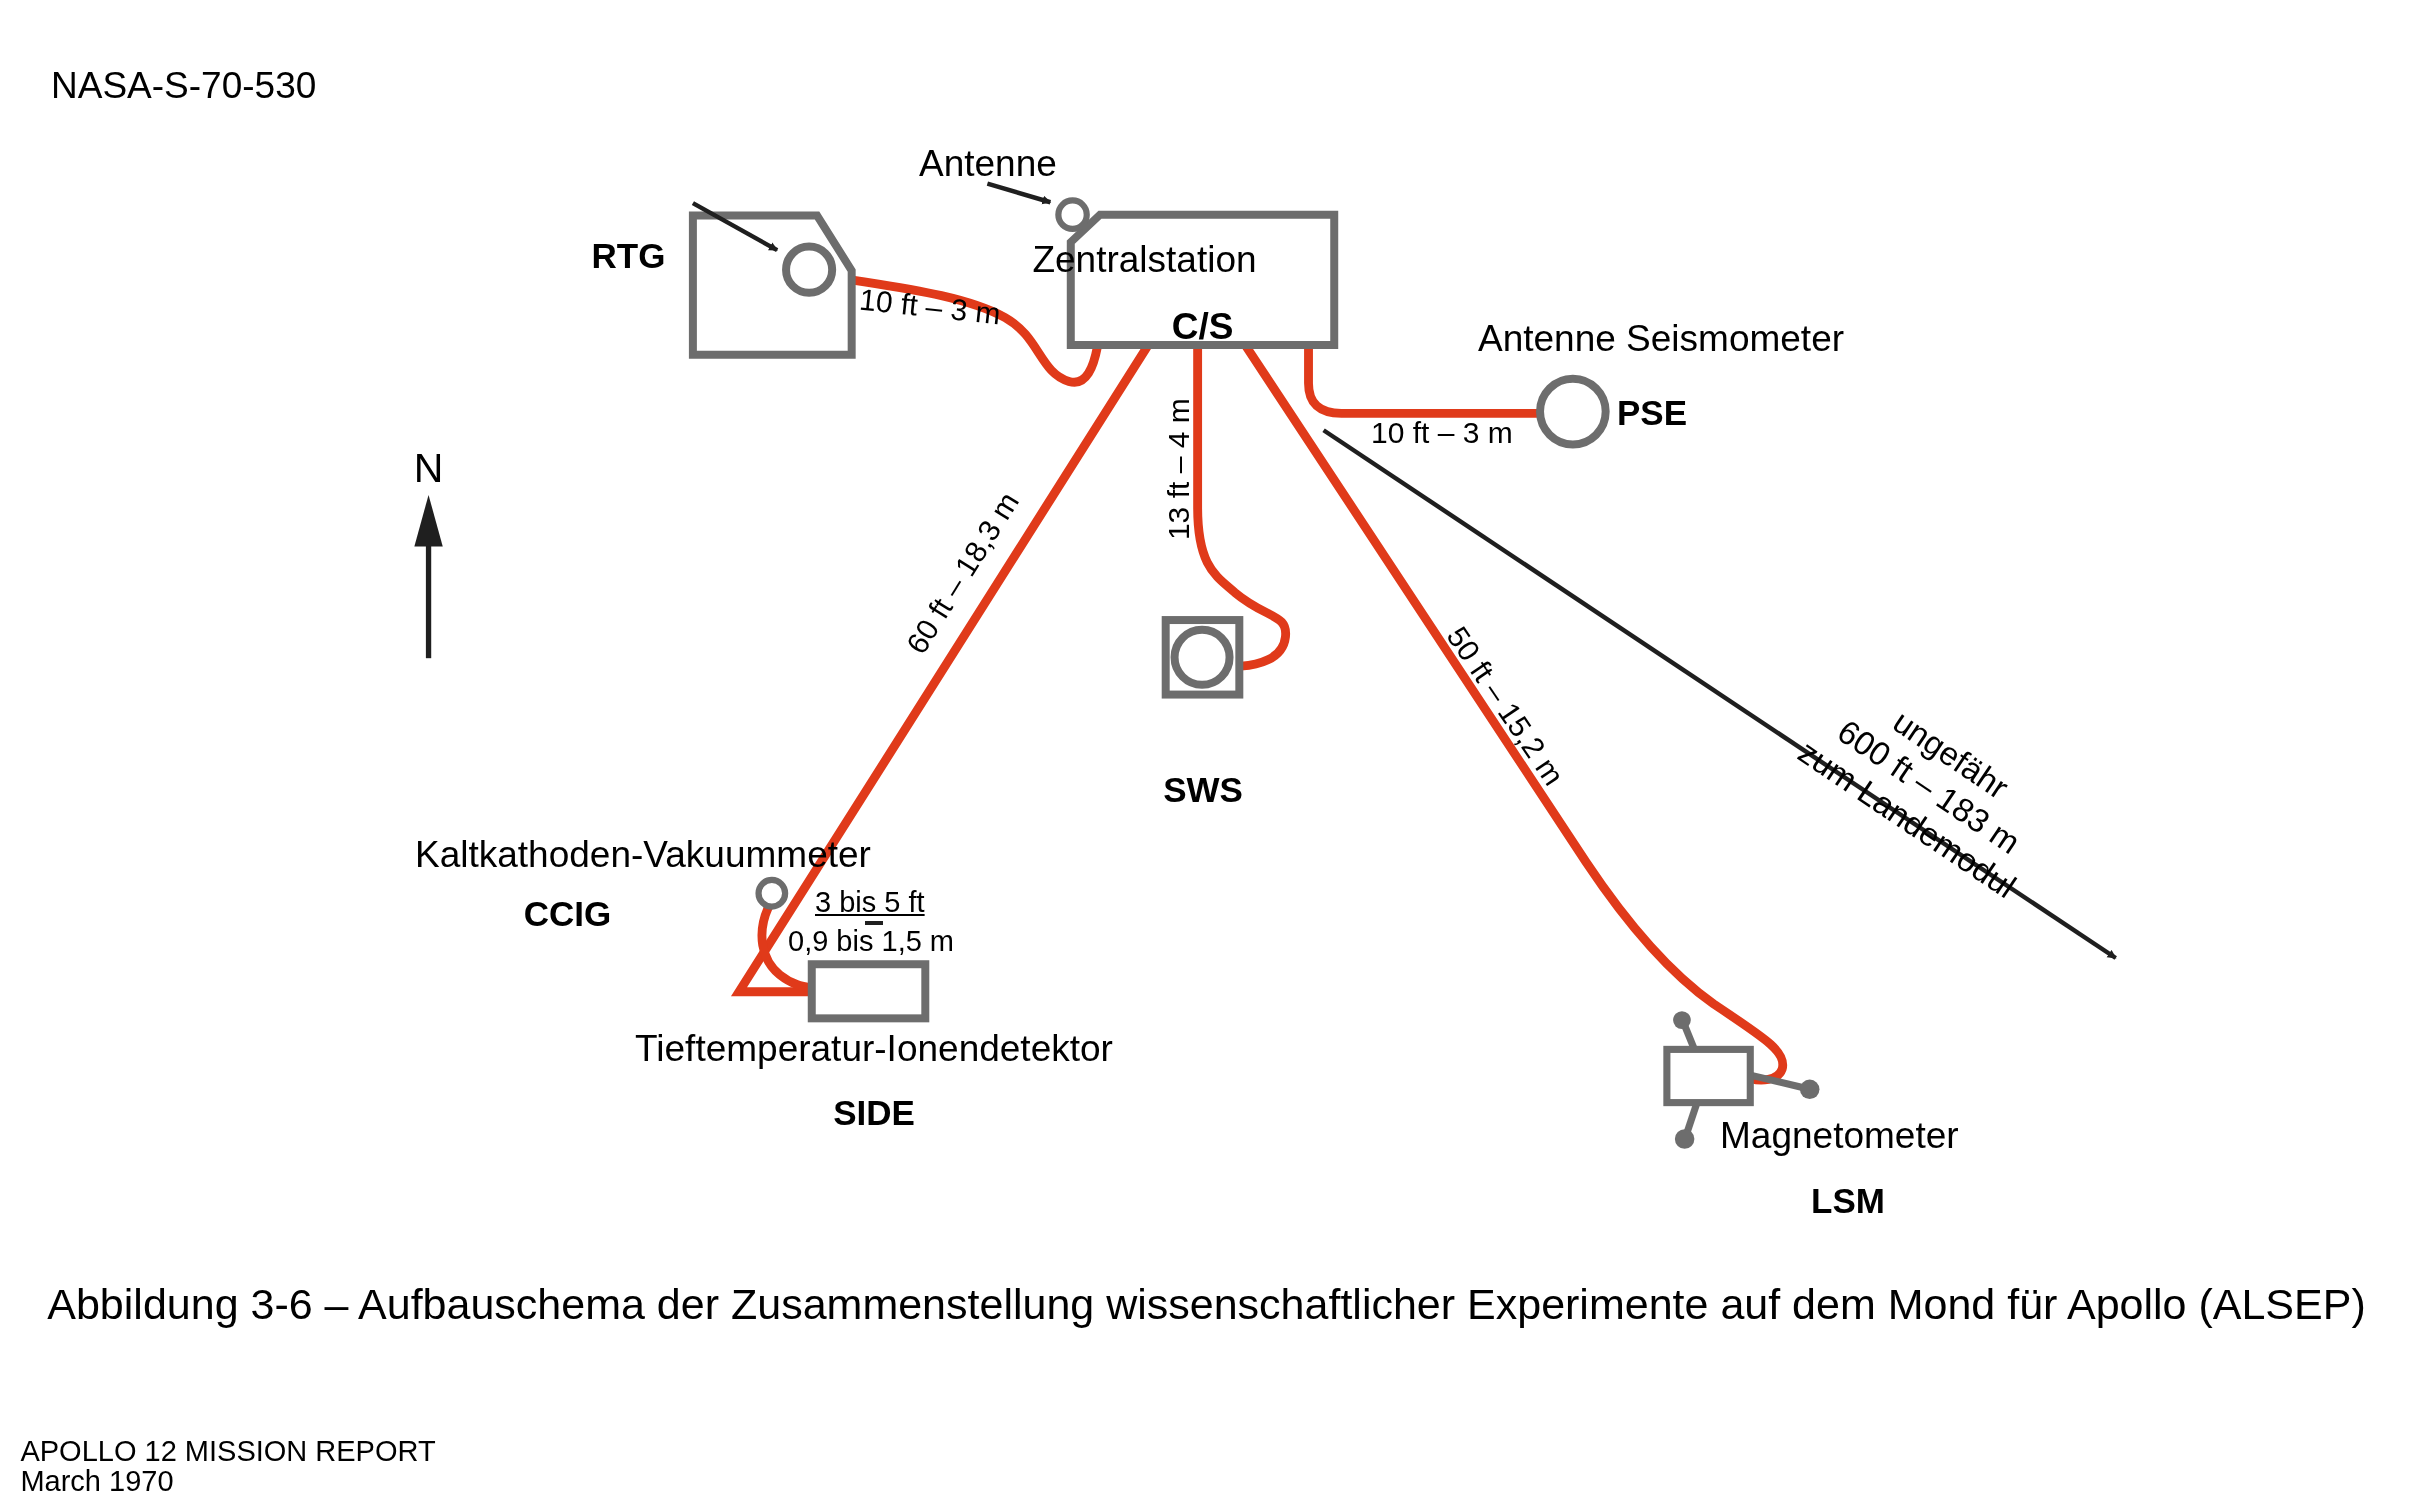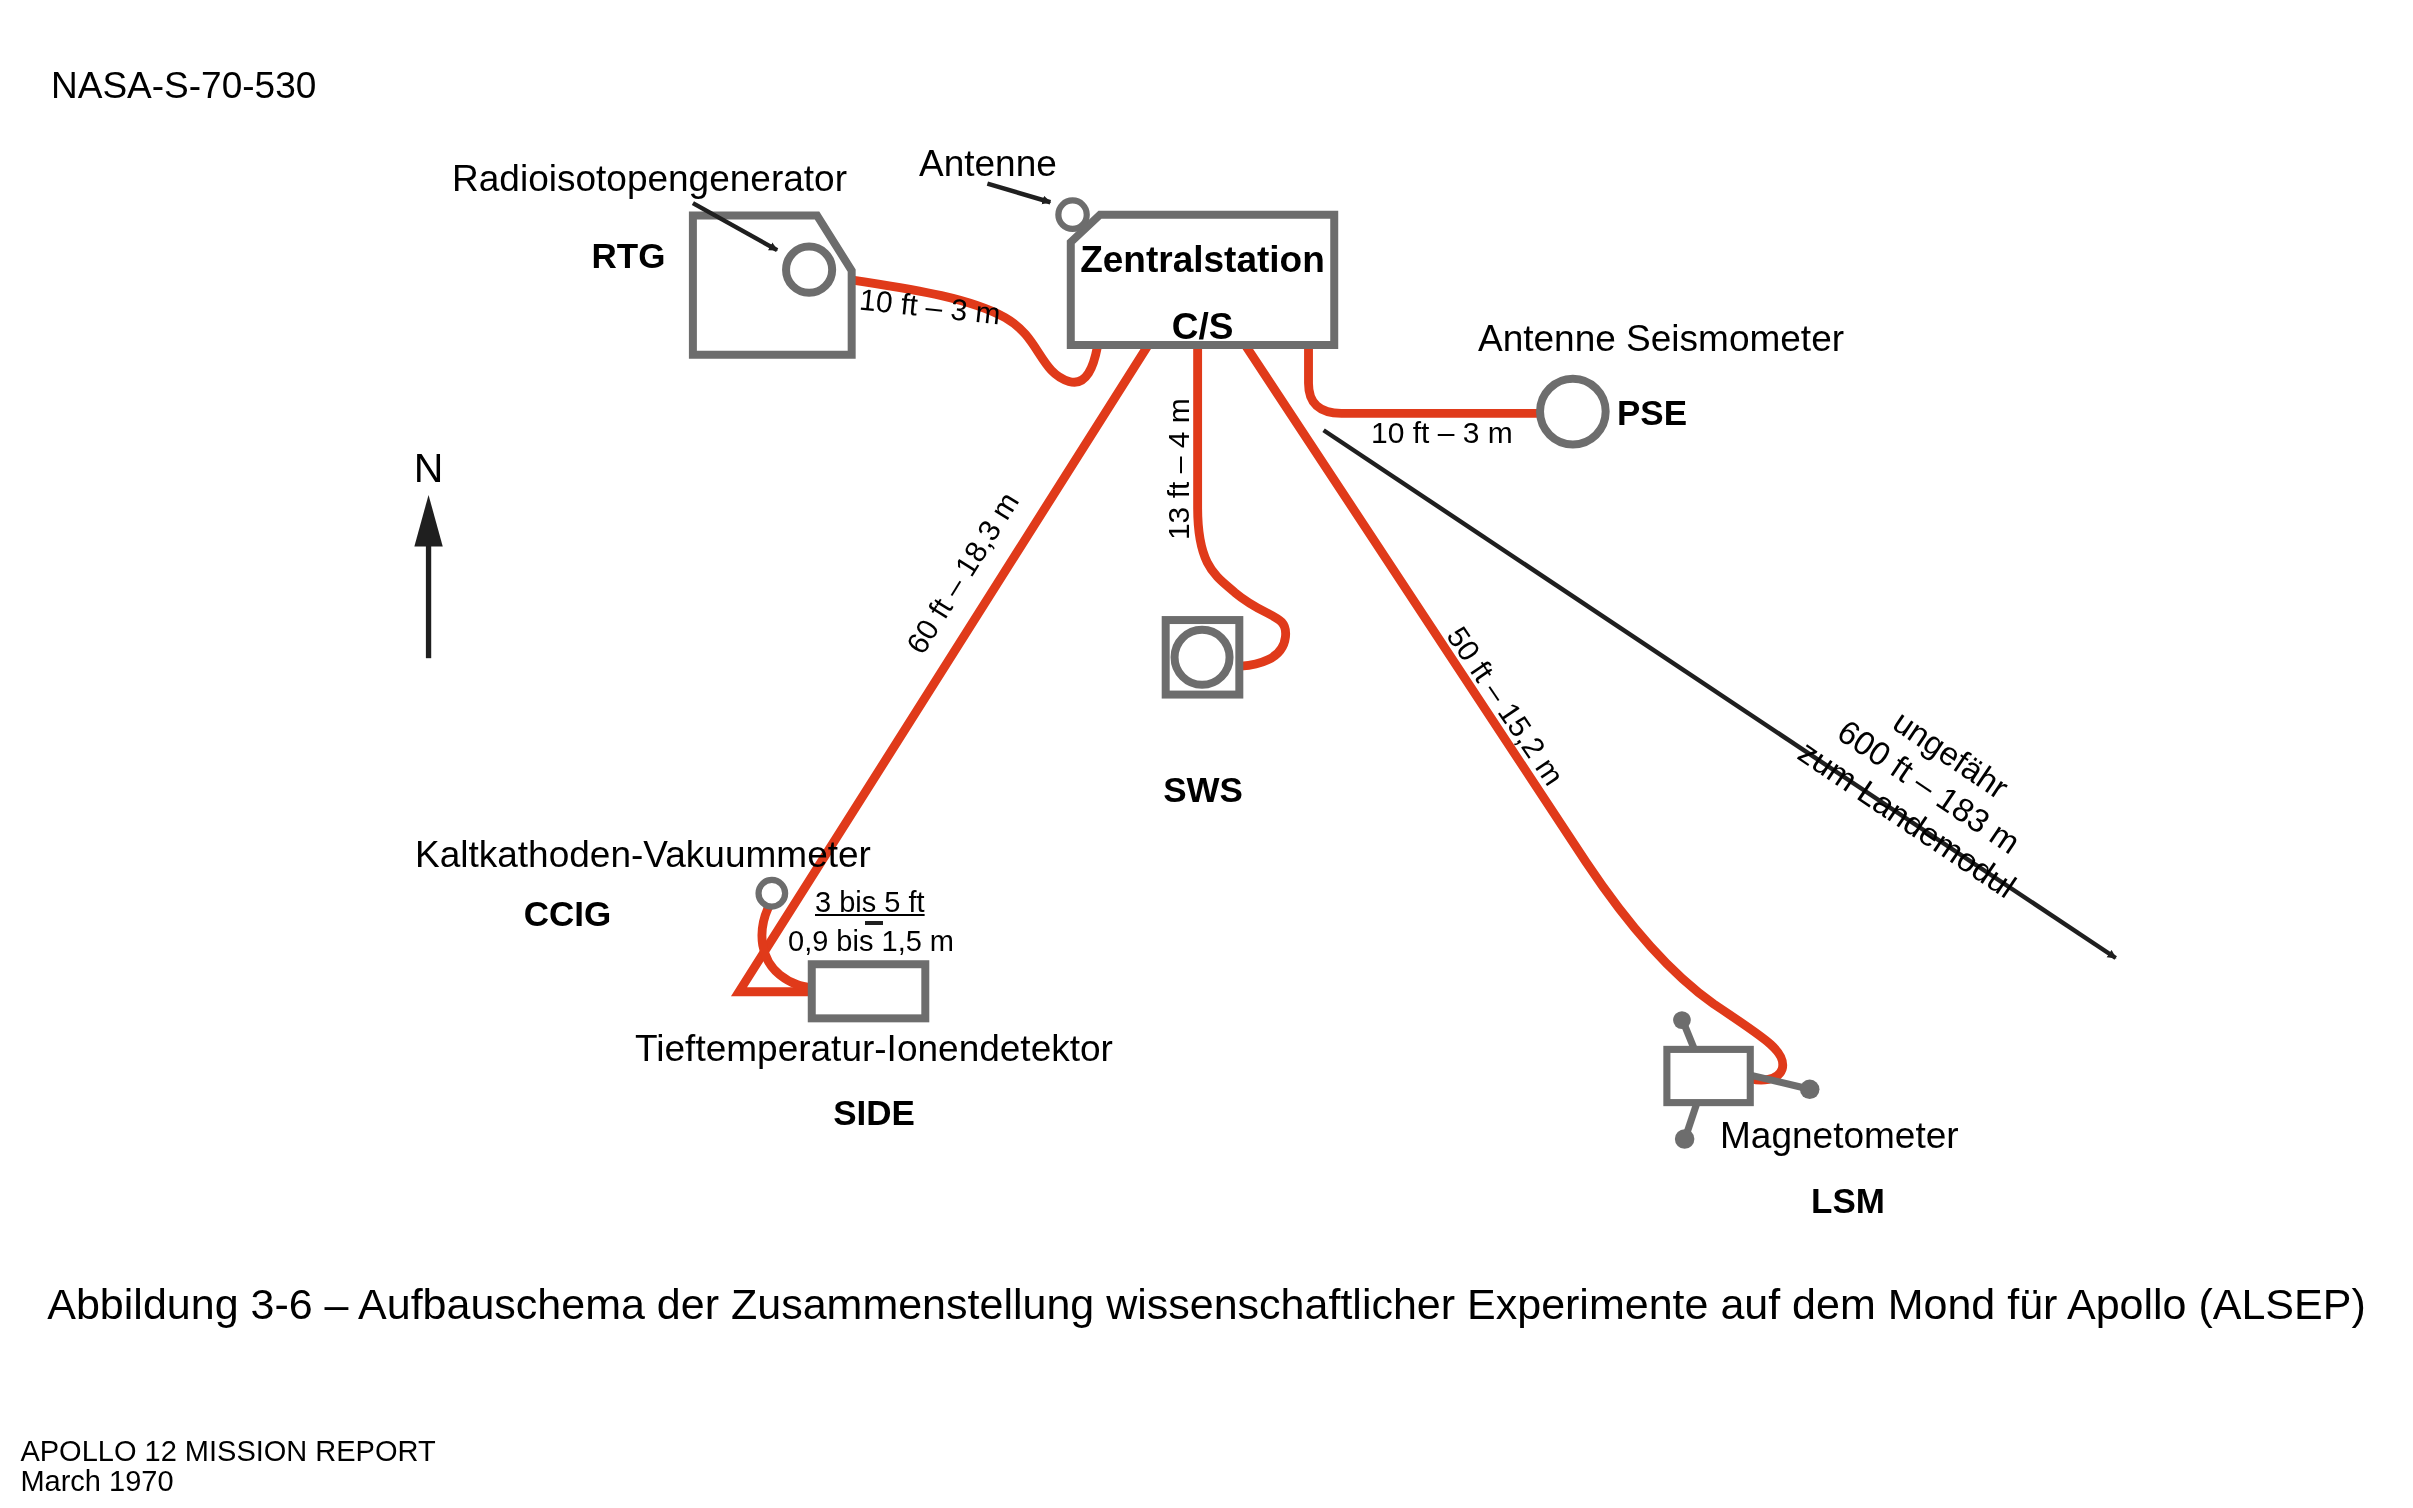--- a/index.html
+++ b/index.html
@@ -12,21 +12,21 @@
   .devlabel{font-size:37px;}
   .abbr{font-size:35px;font-weight:bold;margin-top:20px;}
   .cablelabel{font-size:30px;}
   .center{text-align:center;}
   .right{text-align:right;}
   .rot{transform-origin:center center;}
   #nasa-id{left:51px;top:66px;font-size:37px;}
   #rtg-name{left:403px;top:159px;width:444px;}
   #rtg-abbr{left:568px;top:217px;width:121px;}
   #antenne-name{left:919px;top:144px;}
-  #cs-name{left:1074px;top:240px;width:257px;font-weight:bold;}
+  #cs-name{left:1016px;top:240px;width:257px;}
   #cs-abbr{left:1074px;top:287px;width:257px;font-size:37px;}
   #pse-name{left:1439px;top:319px;width:444px;}
   #pse-abbr{left:1617px;top:374px;}
   #pse-cable{left:1371px;top:417px;}
   #rtg-cable{left:850px;top:291px;width:160px;transform:rotate(6deg);}
   #side-cable{left:852px;top:557px;width:222px;transform:rotate(-58deg);}
   #sws-cable{left:1091px;top:453px;width:177px;transform:rotate(-90deg);}
   #lsm-cable{left:1394px;top:690px;width:222px;transform:rotate(56deg);}
   #sws-name{left:981px;top:705px;width:444px;}
   #sws-abbr{left:981px;top:751px;width:444px;}
@@ -96,21 +96,20 @@
     <line x1="1113" y1="207" x2="1184" y2="228" stroke="#1f1f1f" stroke-width="5" marker-end="url(#arrow-black)"></line>
 
     <g>
       <line x1="483" y1="612" x2="483" y2="742" stroke="#1f1f1f" stroke-width="6"></line>
       <polygon points="483,558 467,616 499,616" fill="#1f1f1f"></polygon>
     </g>
   </svg>
 
   <div id="nasa-id" class="txt">NASA-S-70-530</div>
 
-  <div id="rtg-name" class="txt devlabel right">Radioisotopengenerator</div>
   <div id="rtg-abbr" class="txt abbr center">RTG</div>
   <div id="rtg-cable" class="txt cablelabel center rot">10 ft – 3 m</div>
 
   <div id="antenne-name" class="txt devlabel">Antenne</div>
 
   <div id="cs-name" class="txt devlabel center">Zentralstation</div>
   <div id="cs-abbr" class="txt abbr center">C/S</div>
 
   <div id="pse-name" class="txt devlabel center">Antenne Seismometer</div>
   <div id="pse-abbr" class="txt abbr">PSE</div>

